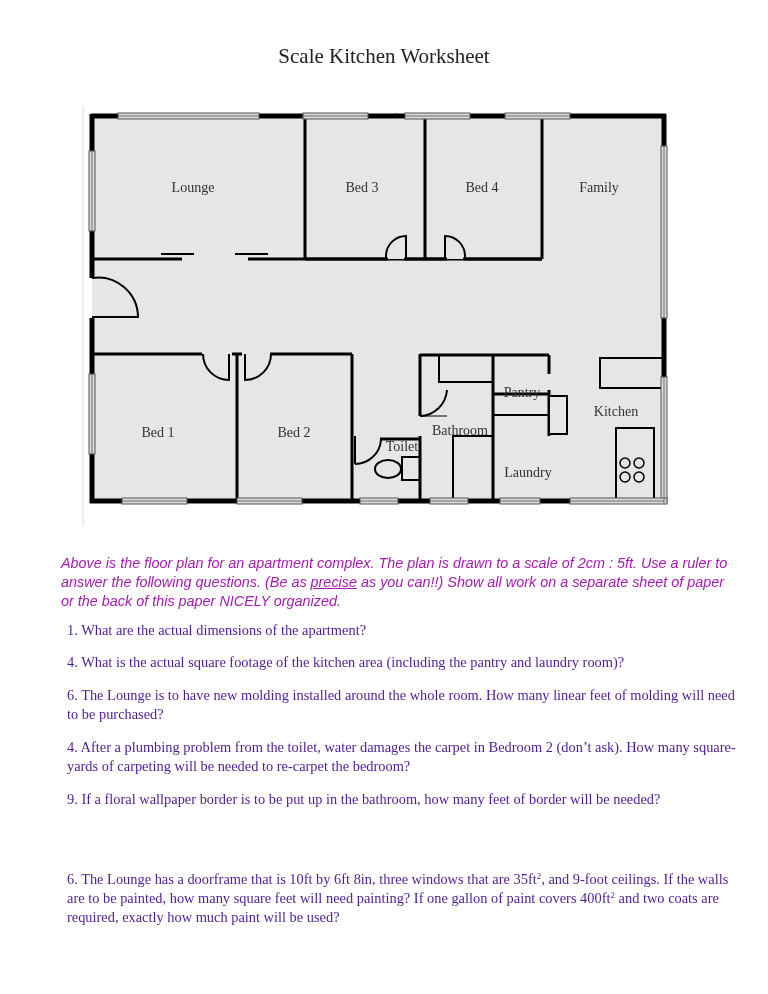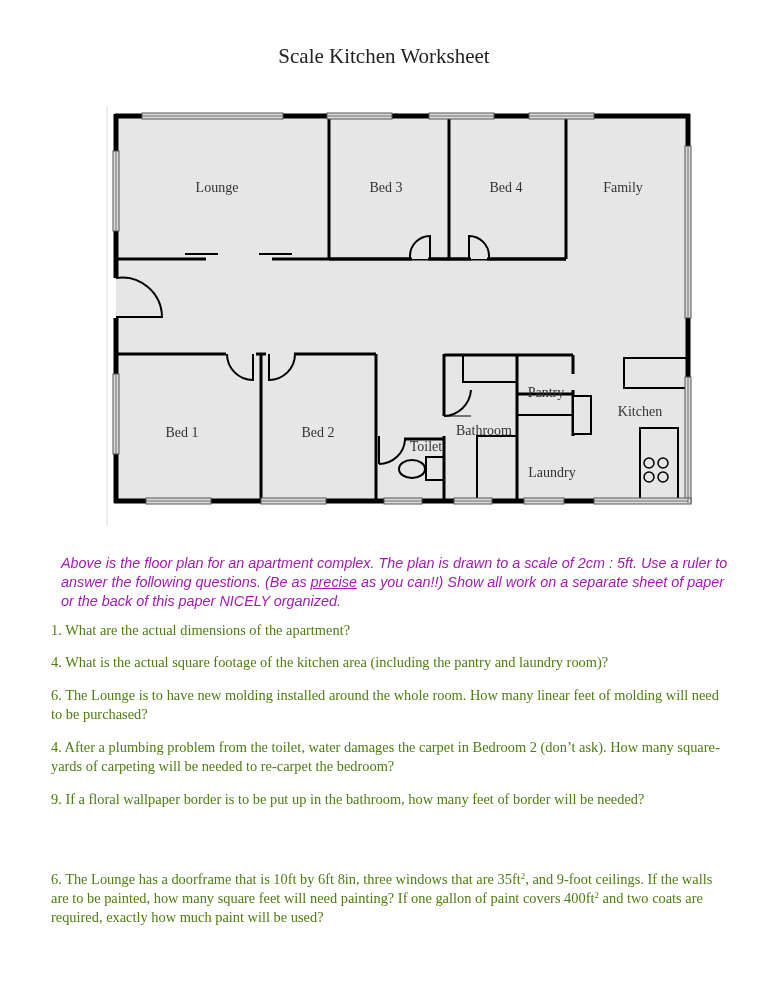--- a/index.html
+++ b/index.html
@@ -2,29 +2,29 @@
 <html><head>
 <meta charset="utf-8">
 <style>
   html, body { margin: 0; padding: 0; background: #ffffff; }
   body { width: 768px; height: 994px; position: relative; overflow: hidden;
          font-family: "DejaVu Serif", "Liberation Serif", serif; color: #222; }
   .title { position: absolute; left: 0; width: 768px; top: 44px; text-align: center;
            font-family: "Liberation Serif", serif; font-size: 21px; color: #222; }
   .subtitle { position: absolute; left: 0; width: 768px; top: 72px; text-align: center;
               font-family: "Liberation Serif", serif; font-size: 13px; color: #c2410c; margin-top: 38px; }
-  .plan { position: absolute; left: 106px; top: 106px; width: 594px; height: 420px; }
+  .plan { position: absolute; left: 82px; top: 106px; width: 594px; height: 420px; }
   .plan svg { display: block; }
   .room-label { font-family: "Liberation Serif", serif; font-size: 14px; fill: #333; }
   .intro { position: absolute; left: 61px; top: 554px; width: 670px;
            font-family: Liberation Sans, sans-serif; font-style: italic; font-size: 14.4px;
            line-height: 19px; color: #a21caf; }
   .intro u { text-decoration: underline; }
-  .q { position: absolute; left: 51px; width: 670px;
-       font-family: "Liberation Serif", serif; font-size: 14.4px; line-height: 19px; color: #4d7c0f; }
+  .q { position: absolute; left: 67px; width: 670px;
+       font-family: "Liberation Serif", serif; font-size: 14.4px; line-height: 19px; color: #4c1d95; }
   sup { font-size: 9px; vertical-align: 5px; line-height: 0; }
 </style>
 </head>
 <body>
 
 <div class="title">Scale Kitchen Worksheet</div>
 <div class="subtitle">Geometry Chapter 7</div>
 
 <div class="plan">
   <svg width="594" height="420" viewBox="0 0 594 420" xmlns="http://www.w3.org/2000/svg">

